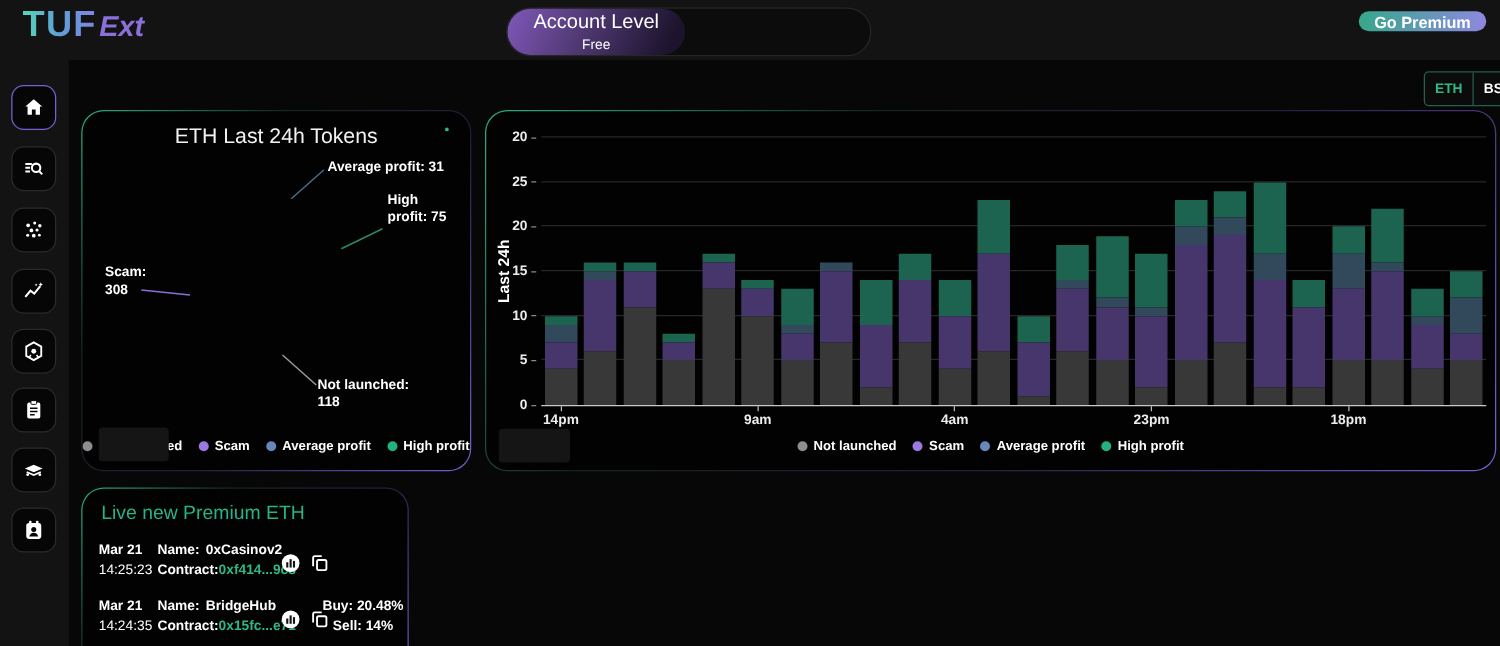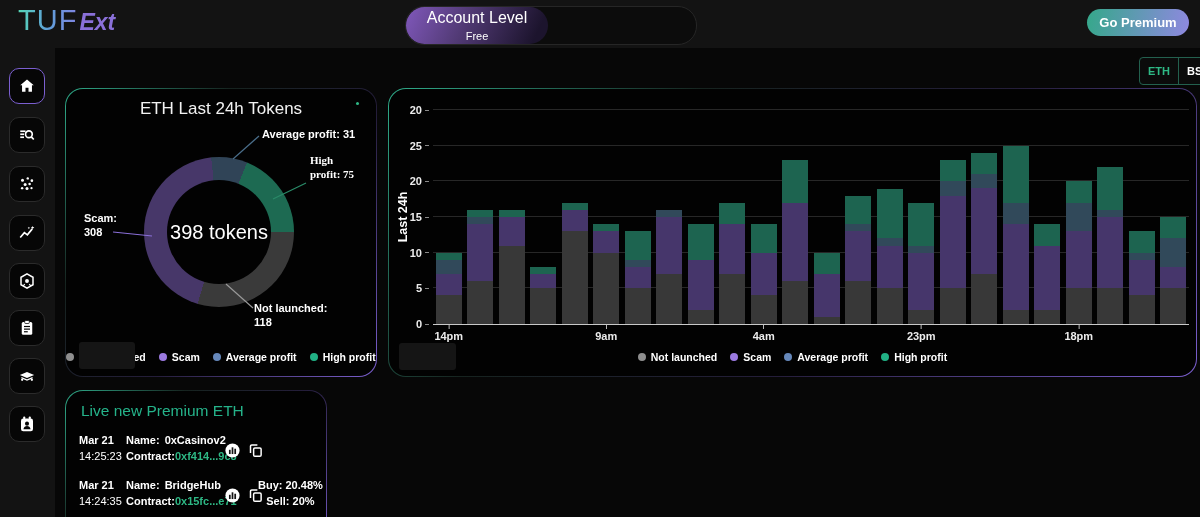--- a/index.html
+++ b/index.html
@@ -3,40 +3,40 @@
 <meta charset="utf-8">
 <style>
   html,body{margin:0;padding:0;background:#000;}
   .app{position:relative;width:1200px;height:517px;background:#070707;overflow:hidden;
        font-family:"Liberation Sans",sans-serif;color:#fff;}
   .topbar{position:absolute;left:0;top:0;right:0;height:48px;background:#131313;}
   .sidebar{position:absolute;left:0;top:48px;width:55px;bottom:0;background:#131313;}
 
   
   .logo{position:absolute;left:18px;top:4px;display:flex;align-items:baseline;}
-  .logo-main{font-size:29px;font-weight:400;letter-spacing:1px;
+  .logo-main{font-size:29px;font-weight:700;letter-spacing:1px;
     background:linear-gradient(90deg,#55d7b6,#5f9fd8,#7f85e2);
     -webkit-background-clip:text;background-clip:text;color:transparent;}
   .logo-suffix{font-size:23px;font-style:italic;font-weight:600;color:#8a70d8;margin-left:2px;}
 
   
   .account-pill{position:absolute;left:405px;top:6px;width:290px;height:37px;border-radius:19px;
     background:#0c0c0c;border:1px solid #262626;display:flex;cursor:pointer;}
   .pill-left{width:142px;height:100%;border-radius:19px;
     background:linear-gradient(115deg,#8058bb 0%,#533b77 40%,#1c142d 90%);
     display:flex;flex-direction:column;align-items:center;justify-content:center;line-height:1.3;}
   .pill-left .l1{font-size:16px;font-weight:400;}
   .pill-left .l2{font-size:11px;}
   .pill-right{flex:1;display:flex;align-items:center;justify-content:center;font-size:12.5px;font-weight:600;}
 
   .connect-wallet{position:absolute;left:968px;top:9px;width:106px;height:31px;border-radius:16px;
     padding:1px;background:linear-gradient(90deg,#2fae8c,#7b5fd0);cursor:pointer;}
   .connect-wallet-inner{width:100%;height:100%;border-radius:15px;background:#0a0a0a;
     display:flex;align-items:center;justify-content:center;font-size:12px;font-weight:700;}
-  .go-premium{position:absolute;left:1087px;top:9px;width:102px;height:27px;border-radius:16px;border:none;
+  .go-premium{position:absolute;left:1087px;top:9px;width:102px;height:16px;border-radius:16px;border:none;
     background:linear-gradient(100deg,#35a88a,#8f88e0);color:#fff;font-size:13px;font-weight:700;
     font-family:inherit;cursor:pointer;}
 
   
   .side-btn{position:absolute;left:9px;width:36px;height:36px;border-radius:10px;background:#060606;
     border:1px solid #2b2b2b;display:flex;align-items:center;justify-content:center;cursor:pointer;box-sizing:border-box;}
   .side-btn.active{border:1.5px solid #7b5fd0;}
 
   
   .network-toggle{position:absolute;left:1139px;top:57px;height:26px;display:flex;border:1px solid #23604e;
@@ -57,21 +57,21 @@
   .corner-dot{position:absolute;right:17px;top:13px;width:3px;height:3px;border-radius:50%;background:#2eb885;}
 
   
   .donut{position:absolute;left:78px;top:68px;width:150px;height:150px;border-radius:50%;}
   .donut-hole{position:absolute;inset:23px;border-radius:50%;background:#020202;
     display:flex;align-items:center;justify-content:center;}
   .donut-center{font-size:20px;color:#fff;}
   .leader{position:absolute;left:0;top:0;pointer-events:none;}
   .ann{position:absolute;font-size:11px;font-weight:700;line-height:1.3;color:#fff;}
   #ann-avg{left:196px;top:38px;}
-  #ann-high{left:244px;top:64px;font-family:Liberation Serif, serif;}
+  #ann-high{left:244px;top:64px;}
   #ann-scam{left:18px;top:122px;}
   #ann-notl{left:188px;top:212px;}
 
   
   .legend{position:absolute;left:0;right:0;bottom:13px;display:flex;justify-content:center;gap:13px;}
   .leg-item{display:flex;align-items:center;gap:5px;font-size:10.5px;font-weight:700;cursor:pointer;}
   .leg-dot{width:8px;height:8px;border-radius:50%;}
   .overlay-box{position:absolute;background:#151515;border-radius:3px;}
   #donut-overlay{left:13px;bottom:7px;width:56px;height:27px;}
   #bar-overlay{left:10px;bottom:6px;width:57px;height:27px;}
@@ -196,25 +196,20 @@
   <div class="network-toggle">
     <div class="net-cell net-eth">ETH</div>
     <div class="net-cell net-bsc">BSC</div>
   </div>
 
   <div class="card-wrap" id="donut-wrap">
     <div class="card">
       <div class="card-title">ETH Last 24h Tokens</div>
       <div class="corner-dot"></div>
 
-      <div class="donut" id="donut" style="background: conic-gradient(from -6deg, rgb(48, 68, 87) 0deg, rgb(48, 68, 87) 28deg, rgb(29, 106, 82) 28deg, rgb(29, 106, 82) 95.9deg, rgb(58, 58, 58) 95.9deg, rgb(58, 58, 58) 202.6deg, rgb(71, 55, 105) 202.6deg, rgb(71, 55, 105) 360deg);">
-        <div class="donut-hole">
-          <div class="donut-center">398 tokens</div>
-        </div>
-      </div>
 
       <svg class="leader" width="310" height="287">
         <path d="M193 47 L167 70" stroke="#4a6e8a" stroke-width="1.2" fill="none"></path>
         <path d="M240 94 L207 110" stroke="#2a8a68" stroke-width="1.2" fill="none"></path>
         <path d="M47 143 L86 147" stroke="#8a6fd8" stroke-width="1.2" fill="none"></path>
         <path d="M187 219 L160 195" stroke="#9a9a9a" stroke-width="1.2" fill="none"></path>
       </svg>
 
       <div class="ann" id="ann-avg">
         <div>Average profit: 31</div>
@@ -501,20 +496,20 @@
               </span>
               <span>
                 <svg width="15" height="15" viewBox="0 0 24 24" fill="none" stroke="#fff" stroke-width="2.4">
                   <rect x="9" y="8" width="12" height="13" rx="2"></rect>
                   <path d="M4 16V5a2 2 0 0 1 2-2h9"></path>
                 </svg>
               </span>
             </div>
             <div class="lr-trade">
               <div>Buy: 20.48%</div>
-              <div>Sell: 20%</div>
+              <div>Sell: 14%</div>
             </div>
           </div>
         </div>
     </div>
   </div>
 
 </div>
 
 </body></html>

